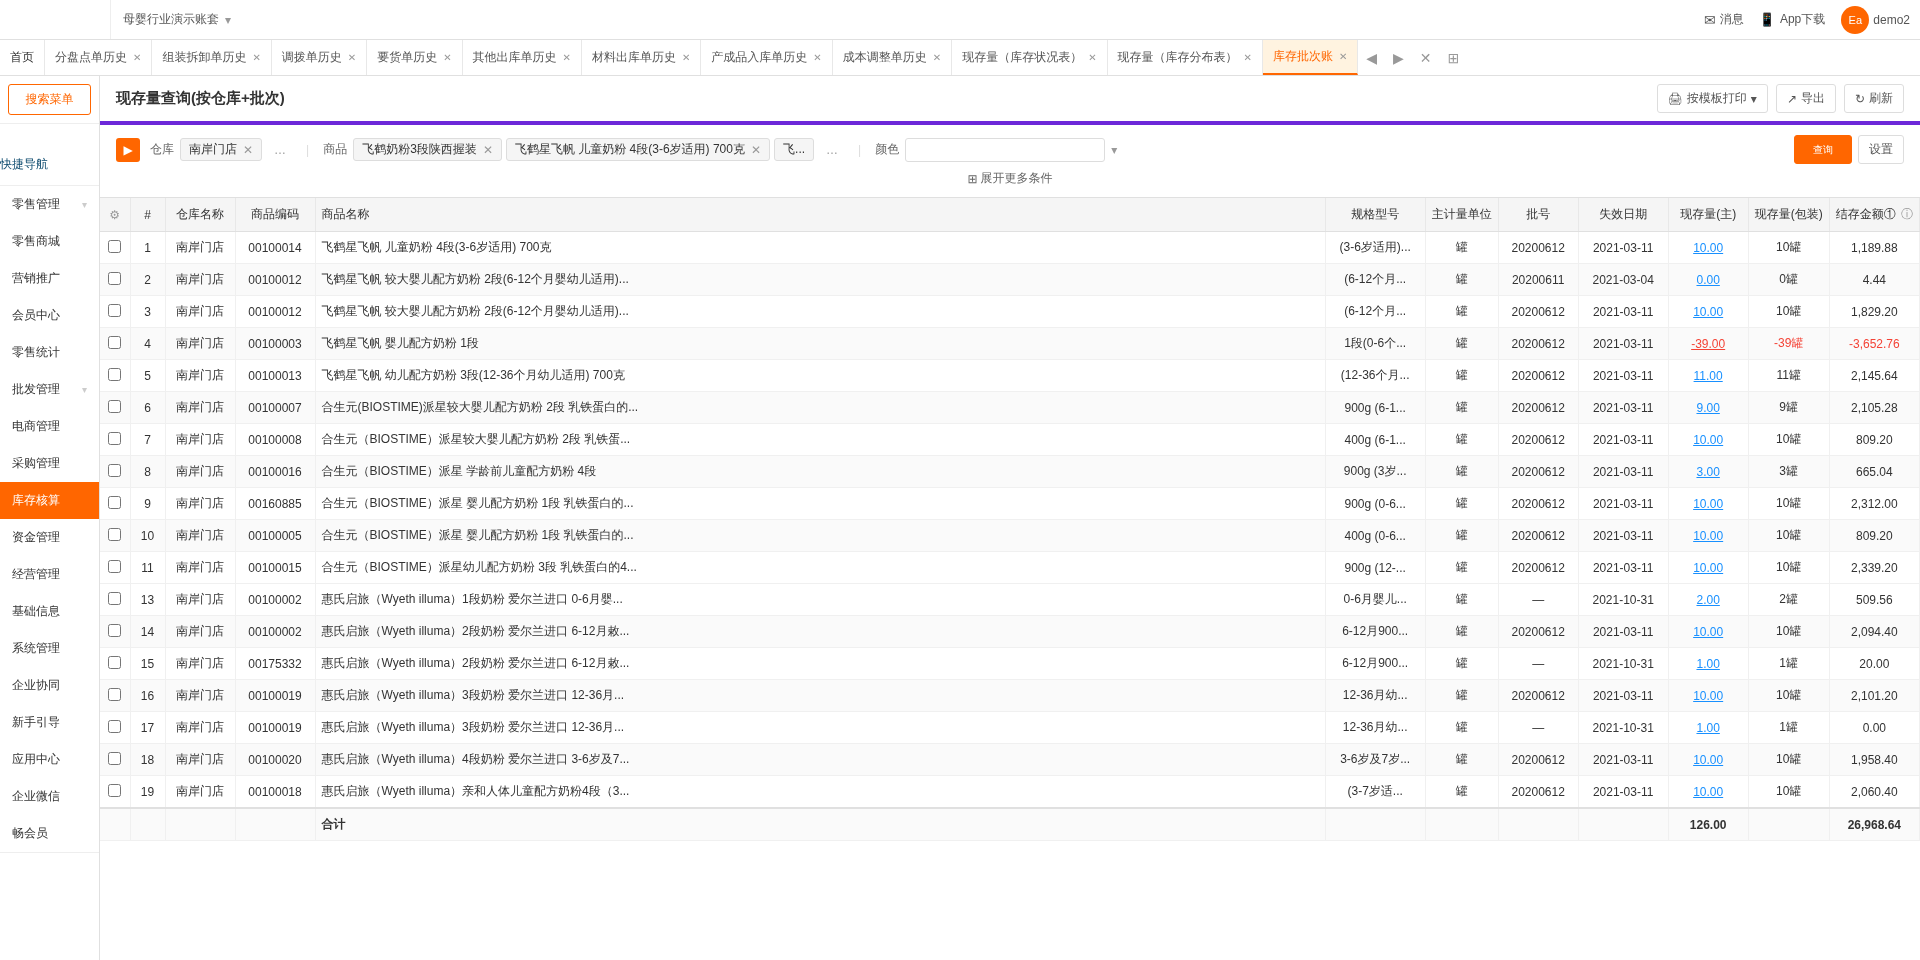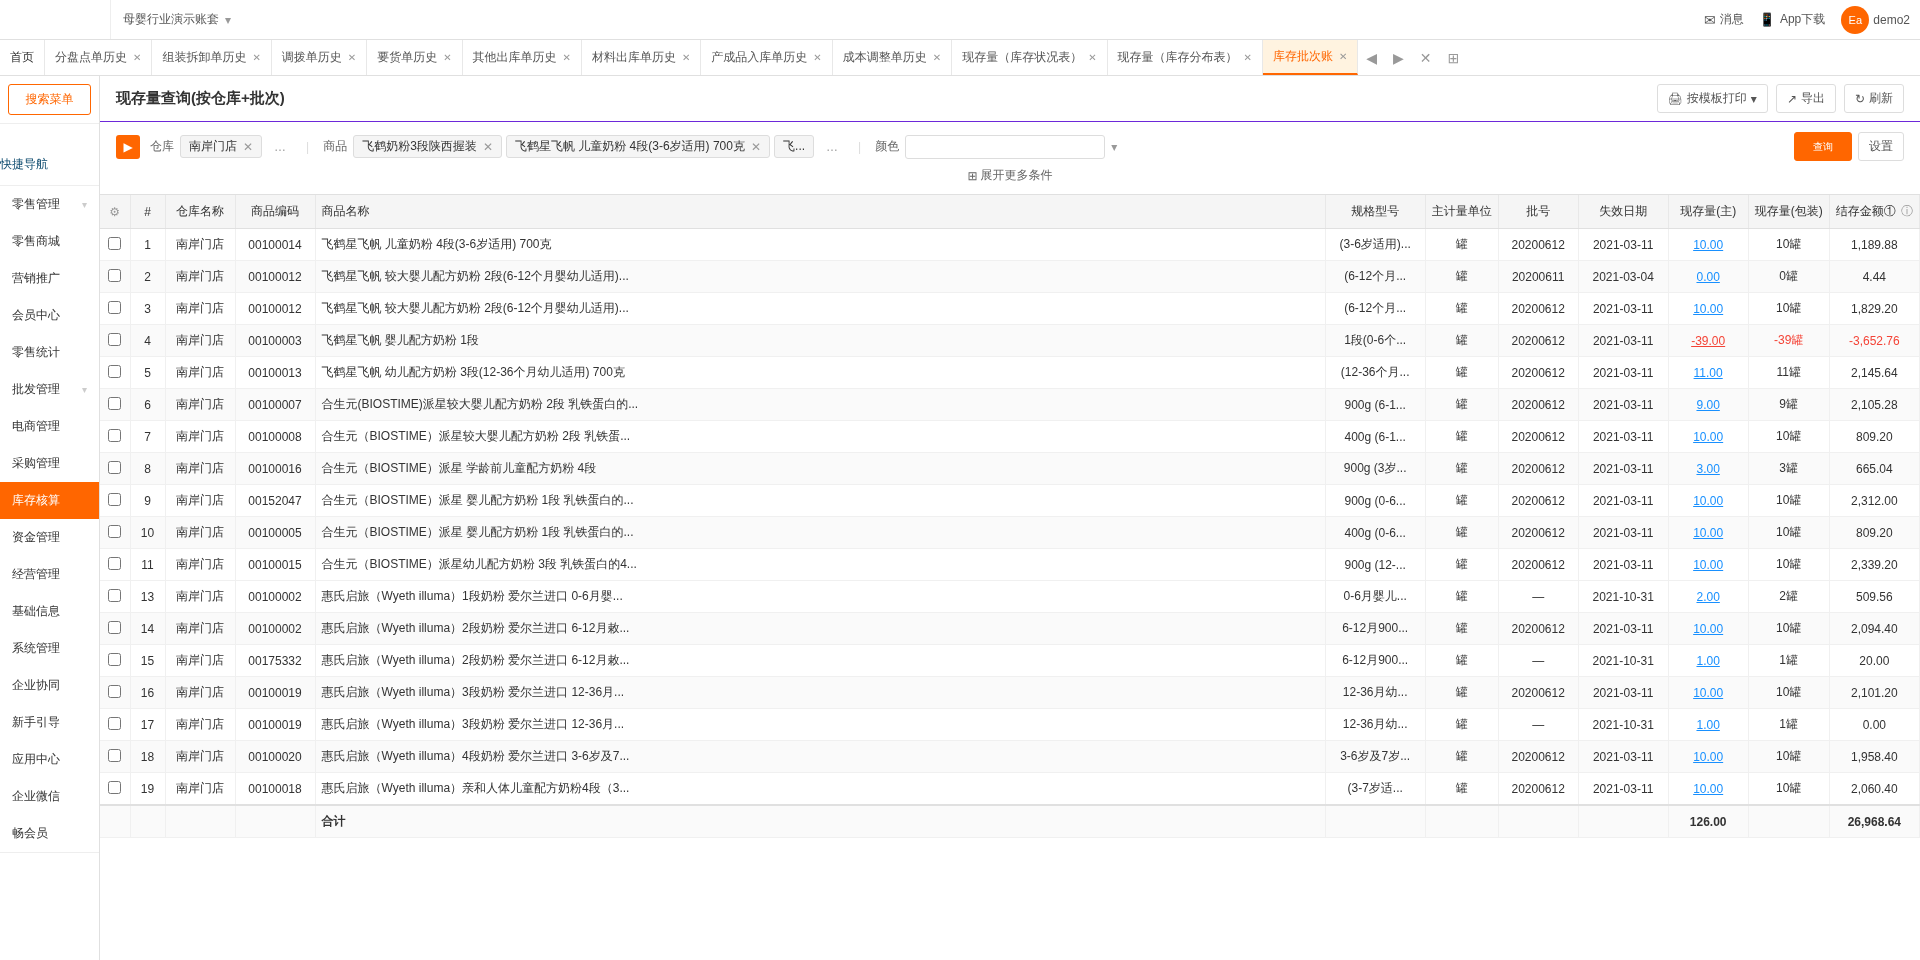--- a/index.html
+++ b/index.html
@@ -35,21 +35,21 @@
     .sidebar-nav-item { padding: 6px 0; text-align: left; color: #0c4a6e; font-size: 12px; cursor: pointer; margin-top: 20px; }
     .sidebar-section { border-bottom: 1px solid #eee; }
     .sidebar-item { display: flex; align-items: center; justify-content: space-between; padding: 10px 12px; cursor: pointer; font-size: 12px; color: #333; }
     .sidebar-item.active { background: #ff6600; color: #fff; }
     .sidebar-item .arrow { color: #ccc; font-size: 10px; }
 
     
     .content { flex: 1; overflow: hidden; display: flex; flex-direction: column; }
 
     
-    .page-header { display: flex; align-items: center; justify-content: space-between; padding: 8px 16px; background: #fff; border-bottom: 1px solid #6d28d9; }
+    .page-header { display: flex; align-items: center; justify-content: space-between; padding: 8px 16px; background: #fff; border-bottom: 4px solid #6d28d9; }
     .page-title { font-size: 15px; font-weight: bold; color: #333; }
     .page-actions { display: flex; align-items: center; gap: 8px; }
     .action-btn { display: flex; align-items: center; gap: 4px; padding: 5px 10px; border: 1px solid #ddd; border-radius: 3px; cursor: pointer; font-size: 12px; background: #fff; color: #555; }
     .action-btn.orange { background: #ff6600; color: #fff; border-color: #ff6600; }
 
     
     .filter-area { background: #fff; padding: 10px 16px; border-bottom: 1px solid #e0e0e0; }
     .filter-row { display: flex; align-items: center; gap: 10px; flex-wrap: wrap; }
     .filter-item { display: flex; align-items: center; gap: 6px; font-size: 12px; }
     .filter-label { color: #666; white-space: nowrap; }
@@ -444,21 +444,21 @@
               <td>20200612</td>
               <td>2021-03-11</td>
               <td style="text-decoration: underline; cursor: pointer; color: rgb(24, 144, 255);">3.00</td>
               <td>3罐</td>
               <td>665.04</td>
             </tr>
             <tr style="background: rgb(255, 255, 255);">
               <td><input type="checkbox" style="cursor: pointer;"></td>
               <td>9</td>
               <td>南岸门店</td>
-              <td>00152047</td>
+              <td>00160885</td>
               <td style="text-align: left;">合生元（BIOSTIME）派星 婴儿配方奶粉 1段 乳铁蛋白的...</td>
               <td>900g (0-6...</td>
               <td>罐</td>
               <td>20200612</td>
               <td>2021-03-11</td>
               <td style="text-decoration: underline; cursor: pointer; color: rgb(24, 144, 255);">10.00</td>
               <td>10罐</td>
               <td>2,312.00</td>
             </tr>
             <tr style="background: rgb(250, 250, 250);">

